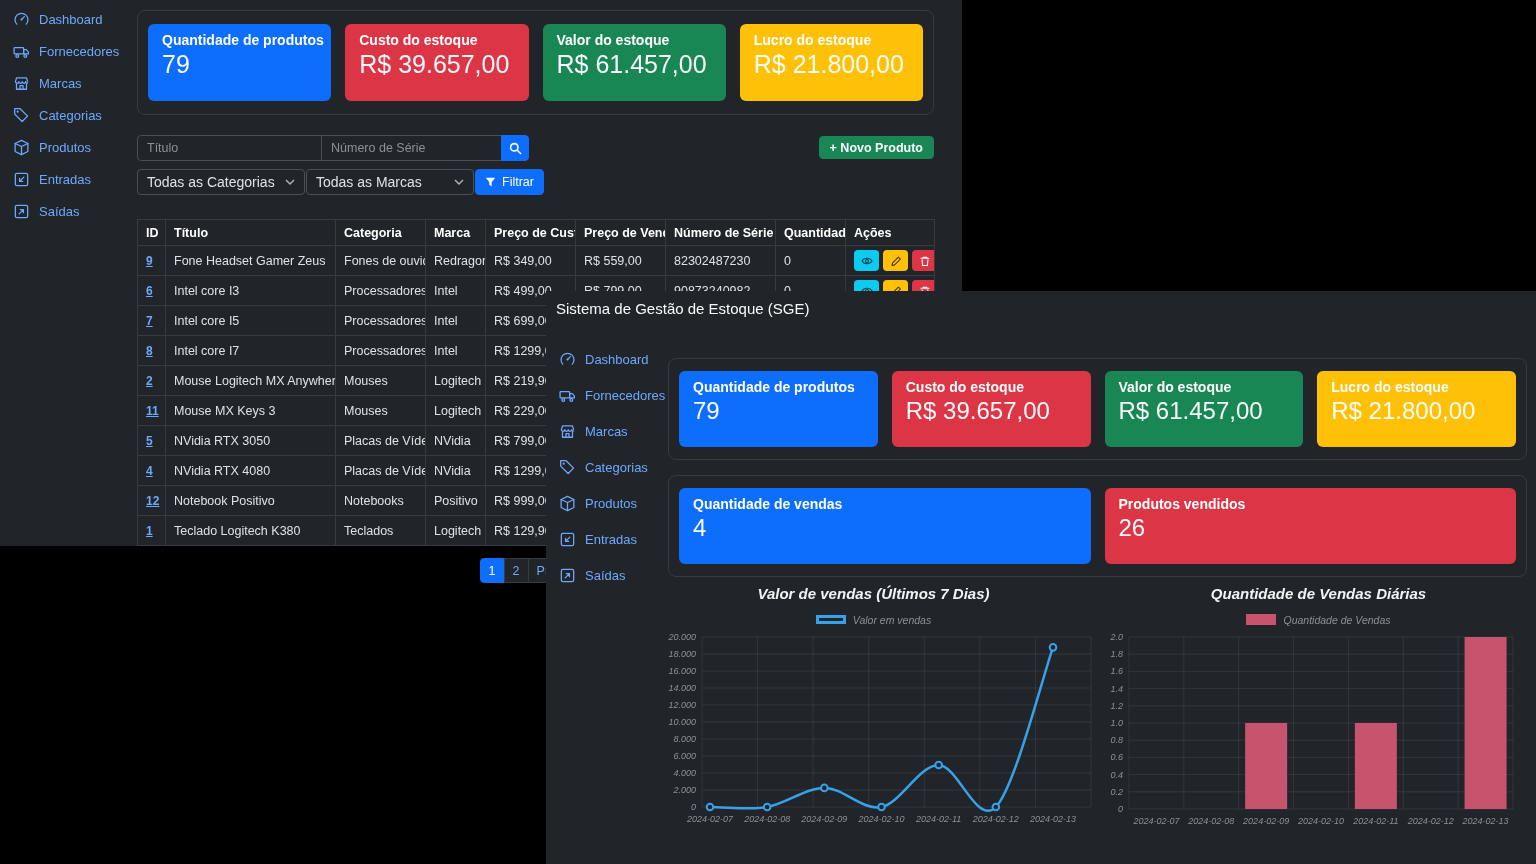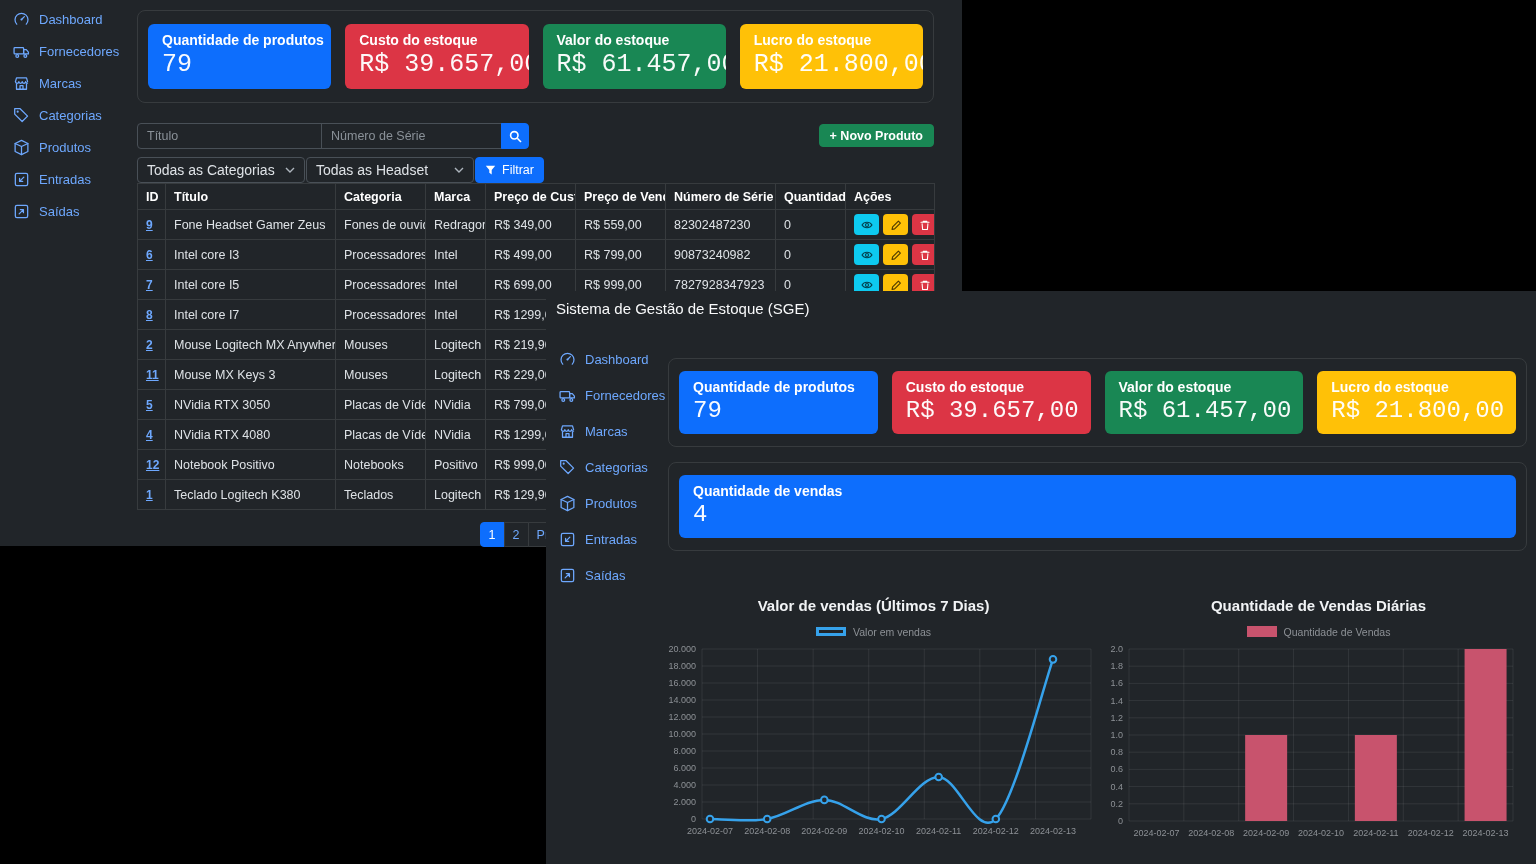--- a/index.html
+++ b/index.html
@@ -15,39 +15,39 @@
   #sb2 { top:50px; width:122px; }
   .sb-item { display:flex; align-items:center; gap:9px; padding-left:13px; color:#6ea8fe; font-size:13px; cursor:pointer; white-space:nowrap; }
   #sb1 .sb-item { height:32px; }
   #sb2 .sb-item { height:36px; }
   .sb-item svg { flex:0 0 auto; }
 
   
   .main1 { position:absolute; left:137px; top:0; width:797px; }
   .stats-wrap { border:1px solid #373b3e; border-radius:8px; padding:13px 10px; display:flex; gap:14px; }
   .main1 .stats-wrap { margin-top:10px; }
-  .stat-card { flex:1; border-radius:6px; padding:8px 14px 10px; color:#fff; overflow:hidden; }
+  .stat-card { flex:1; border-radius:6px; padding:8px 14px 22px; color:#fff; overflow:hidden; }
   .stat-label { font-size:14px; font-weight:700; margin-bottom:2px; white-space:nowrap; }
-  .stat-value { font-size:25px; font-weight:400; opacity:.97; white-space:nowrap;font-family:Liberation Mono, monospace; }
+  .stat-value { font-size:25px; font-weight:400; opacity:.97; white-space:nowrap; }
 
   .search-row { margin-top:20px; display:flex; justify-content:space-between; align-items:flex-start; }
   .input-group { display:flex; }
   .tin { width:185px; height:26px; background:#212529; border:1px solid #495057; color:#dee2e6; font-size:12.5px; padding:0 9px; outline:none; font-family:inherit; }
   .tin::placeholder { color:#8a9198; }
   .tin.first { border-radius:4px 0 0 4px; }
   .tin + .tin { margin-left:-1px; width:181px; }
   .sbtn { width:28px; height:26px; background:#0d6efd; border:1px solid #0d6efd; border-radius:0 4px 4px 0; color:#fff; display:flex; align-items:center; justify-content:center; cursor:pointer; margin-left:-1px; }
   .btn-success { height:23px; margin-top:1px; background:#198754; border:1px solid #198754; border-radius:4px; color:#fff; font-size:12.5px; font-weight:600; padding:0 10px; cursor:pointer; font-family:inherit; }
 
   .filter-row { margin-top:8px; display:flex; }
   .fselect { width:168px; height:26px; background:#212529; border:1px solid #495057; border-radius:4px; color:#dee2e6; font-size:14px; display:flex; align-items:center; justify-content:space-between; padding:0 9px; cursor:pointer; }
   .fselect + .fselect { margin-left:1px; }
   .fbtn { height:26px; margin-left:1px; background:#0d6efd; border:1px solid #0d6efd; border-radius:4px; color:#fff; font-size:12.5px; display:flex; align-items:center; gap:6px; padding:0 9px; cursor:pointer; font-family:inherit; }
 
-  table { margin-top:0; width:100%; border-collapse:collapse; font-size:12.5px; color:#dee2e6; table-layout:fixed; }
+  table { margin-top:24px; width:100%; border-collapse:collapse; font-size:12.5px; color:#dee2e6; table-layout:fixed; }
   th,td { border:1px solid #373b3e; padding:4px 8px; text-align:left; vertical-align:middle; height:29px; white-space:nowrap; overflow:hidden; }
   th { color:#fff; font-weight:700; height:26px; }
   .idlink { color:#6ea8fe; font-weight:700; text-decoration:underline; cursor:pointer; font-size:12px; }
   .abtn { width:25px; height:21px; border-radius:4px; border:none; display:inline-flex; align-items:center; justify-content:center; cursor:pointer; margin-right:4px; }
   .abtn.v { background:#0dcaf0; color:#04414d; }
   .abtn.e { background:#ffc107; color:#4d3a00; }
   .abtn.d { background:#dc3545; color:#fff; }
 
   .pagination { margin-top:12px; display:flex; justify-content:center; }
   .pg { min-width:25px; height:25px; display:flex; align-items:center; justify-content:center; padding:0 8px; border:1px solid #373b3e; color:#6ea8fe; font-size:12.5px; cursor:pointer; margin-left:-1px; background:#212529; }
@@ -55,21 +55,21 @@
   .pg:first-child { border-radius:4px 0 0 4px; margin-left:0; }
   .pg:last-child { border-radius:0 4px 4px 0; }
 
   
   #win2 .wtitle { position:absolute; left:10px; top:9px; font-size:15px; color:#f8f9fa; font-weight:500; }
   .main2 { position:absolute; left:122px; top:67px; width:859px; }
   .main2 .stats-wrap { padding:12px 10px; }
   .main2 .stats-wrap + .stats-wrap { margin-top:15px; }
   .main2 .stat-value { font-size:24px; }
 
-  .charts-row { position:absolute; left:100px; top:306px; display:flex; }
+  .charts-row { position:absolute; left:100px; top:294px; display:flex;font-style:italic; }
   .chart-panel { display:flex; flex-direction:column; align-items:center; }
   .chart-panel.cline { width:455px; }
   .chart-panel.cbar { width:435px; }
   .chart-title { font-size:15px; font-weight:700; color:#f1f3f5; height:20px; white-space:nowrap; }
   .chart-legend { margin-top:7px; height:15px; display:flex; align-items:center; gap:7px; font-size:10.5px; color:#8d9196; }
   .lg-line { width:30px; height:9px; border:3px solid #36a2eb; }
   .lg-bar { width:30px; height:11px; background:#c8536d; }
   svg.plot { margin-top:4px; display:block; }
   .tick { fill:#8d9196; font-size:9px; font-family:"Liberation Sans",sans-serif; }
   .grid { stroke:rgba(255,255,255,0.08); stroke-width:1; }
@@ -168,21 +168,21 @@
     </div>
 
     <div class="filter-row">
       <div class="fselect">
         <span>Todas as Categorias</span>
         <svg width="10" height="6" viewBox="0 0 10 6" fill="none" stroke="#adb5bd" stroke-width="1.4">
             <path d="M1 1l4 4 4-4"></path>
           </svg>
       </div>
       <div class="fselect">
-        <span>Todas as Headset</span>
+        <span>Todas as Marcas</span>
         <svg width="10" height="6" viewBox="0 0 10 6" fill="none" stroke="#adb5bd" stroke-width="1.4">
             <path d="M1 1l4 4 4-4"></path>
           </svg>
       </div>
       <button class="fbtn">
         <svg width="11" height="11" viewBox="0 0 11 11">
             <path d="M.8.8h9.4L6.7 5v4.4L4.3 7.8V5z" fill="#fff"></path>
           </svg>
         <span>Filtrar</span>
       </button>
@@ -528,20 +528,24 @@
         </div>
         <div class="stat-card" style="background: rgb(255, 193, 7);">
           <div class="stat-label">Lucro do estoque</div>
           <div class="stat-value">R$ 21.800,00</div>
         </div>
       </div>
     <div id="stats2b" class="stats-wrap">
         <div class="stat-card" style="background: rgb(13, 110, 253);">
           <div class="stat-label">Quantidade de vendas</div>
           <div class="stat-value">4</div>
+        </div>
+        <div class="stat-card" style="background: rgb(220, 53, 69);">
+          <div class="stat-label">Produtos vendidos</div>
+          <div class="stat-value">26</div>
         </div>
       </div>
   </div>
 
   <div class="charts-row">
     <div class="chart-panel cline">
       <div class="chart-title">Valor de vendas (Últimos 7 Dias)</div>
       <div class="chart-legend">
         <span class="lg-line"></span>
         <span>Valor em vendas</span>

